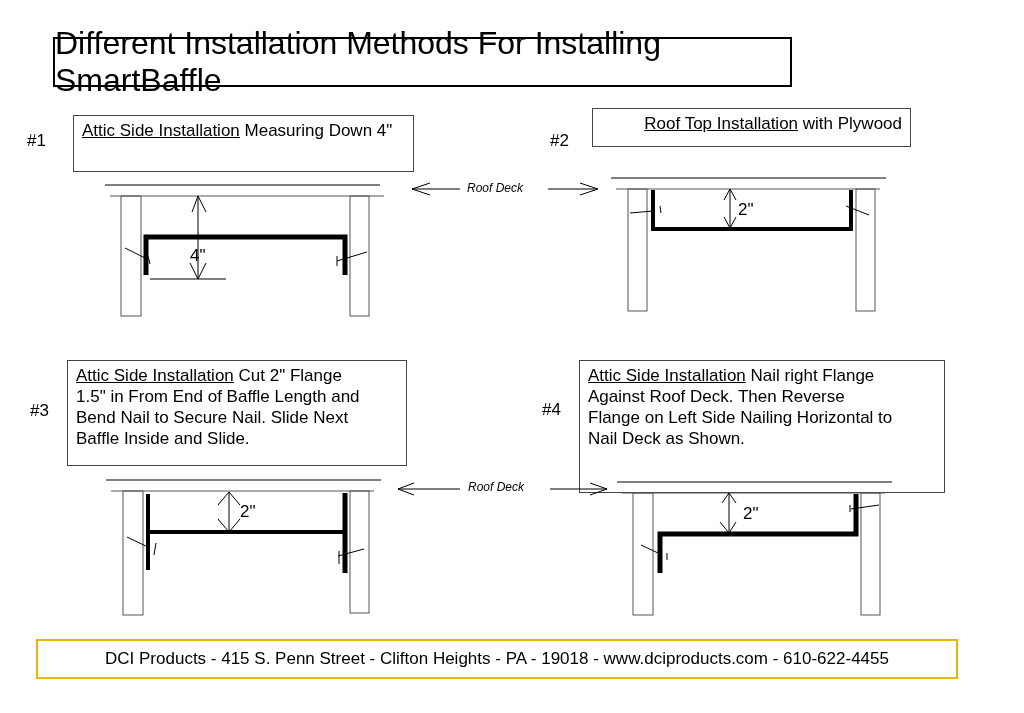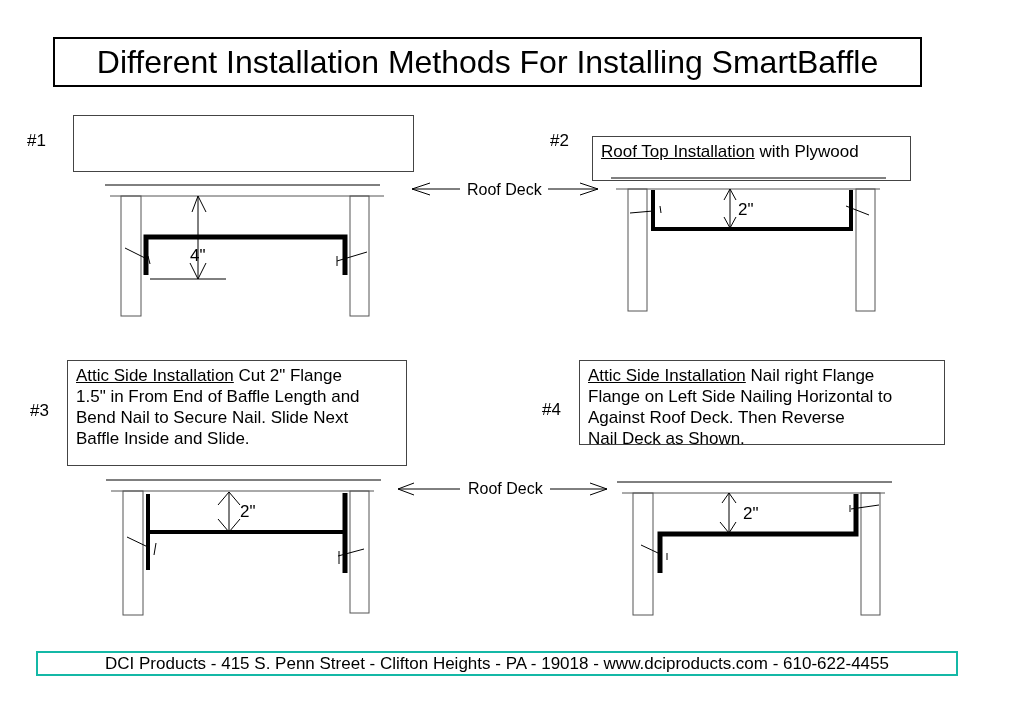--- a/index.html
+++ b/index.html
@@ -1,52 +1,53 @@
 <!DOCTYPE html>
 <html><head>
 <meta charset="utf-8">
 <style>
   html, body { margin:0; padding:0; background:#ffffff; }
   body { width:1024px; height:713px; position:relative; overflow:hidden; font-family:"Liberation Sans", sans-serif; color:#000; }
-  .title-box { position:absolute; left:53px; top:37px; width:869px; height:50px; border:2px solid #000; box-sizing:border-box; display:flex; align-items:center; justify-content:center; font-size:32px; }
+  .title-box { position:absolute; left:53px; top:37px; width:739px; height:50px; border:2px solid #000; box-sizing:border-box; display:flex; align-items:center; justify-content:center; font-size:32px; }
   .num { position:absolute; font-size:17px; }
   .note { position:absolute; border:1px solid #444; box-sizing:border-box; font-size:17px; line-height:21px; padding:4px 8px; }
   .note u { text-decoration:underline; }
-  .deck-label { position:absolute; font-size:16px; }
-  .footer-box { position:absolute; left:36px; top:639px; width:922px; height:25px; border:2px solid #14b8a6; box-sizing:border-box; display:flex; align-items:center; justify-content:center; font-size:17px;margin-top:12px; }
+  .deck-label { position:absolute; font-size:12px;font-style:italic; }
+  .footer-box { position:absolute; left:36px; top:639px; width:922px; height:40px; border:2px solid #eab308; box-sizing:border-box; display:flex; align-items:center; justify-content:center; font-size:17px; }
   svg.draw { position:absolute; left:0; top:0; }
   .dim { position:absolute; font-size:17px; }
 </style>
 </head>
 <body>
 
 <div class="title-box">
     <span>Different Installation Methods For Installing SmartBaffle</span>
   </div>
 
 <div class="num" style="left:27px;top:131px;">#1</div>
 <div class="num" style="left:550px;top:131px;">#2</div>
 <div class="num" style="left:30px;top:401px;">#3</div>
 <div class="num" style="left:542px;top:400px;">#4</div>
 
 <div class="note" style="left:73px;top:115px;width:341px;height:57px;">
+  <div><u>Attic Side Installation</u><span> Measuring Down 4"</span></div>
 </div>
-<div class="note" style="left:592px;top:108px;width:319px;height:45px;text-align:left;margin-top:28px;">
+<div class="note" style="left:592px;top:108px;width:319px;height:39px;text-align:right;">
   <div><u>Roof Top Installation</u><span> with Plywood</span></div>
 </div>
 <div class="note" style="left:67px;top:360px;width:340px;height:106px;">
   <div><u>Attic Side Installation</u><span> Cut 2" Flange</span></div>
   <div>1.5" in From End of Baffle Length and</div>
   <div>Bend Nail to Secure Nail. Slide Next</div>
   <div>Baffle Inside and Slide.</div>
 </div>
-<div class="note" style="left:579px;top:360px;width:366px;height:85px;">
+<div class="note" style="left:579px;top:360px;width:366px;height:133px;">
   <div><u>Attic Side Installation</u><span> Nail right Flange</span></div>
+  <div>Against Roof Deck.  Then Reverse</div>
   <div>Flange on Left Side Nailing Horizontal to</div>
-  <div>Against Roof Deck.  Then Reverse</div>
   <div>Nail Deck as Shown.</div>
 </div>
 
 <div class="deck-label" style="left:467px;top:181px;">Roof Deck</div>
 <div class="deck-label" style="left:468px;top:480px;">Roof Deck</div>
 
 <svg class="draw" width="1024" height="713" viewBox="0 0 1024 713">
   <g stroke="#000" fill="none">
 
     <g stroke-width="1">

